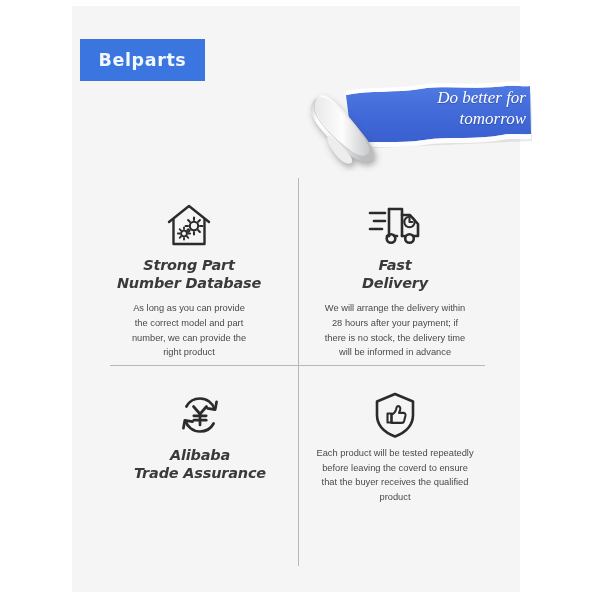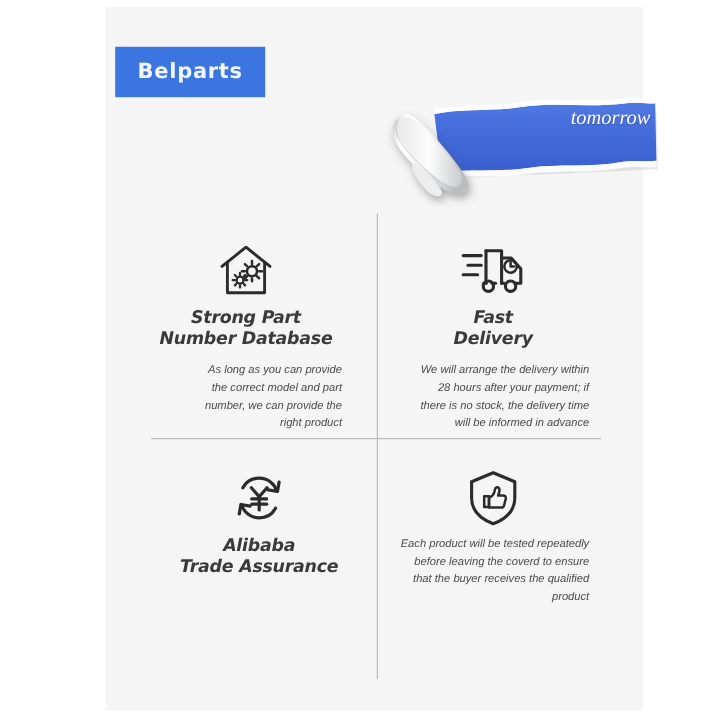--- a/index.html
+++ b/index.html
@@ -7,21 +7,20 @@
     padding: 0;
     background: #ffffff;
   }
   #page {
     position: relative;
     width: 577px;
     height: 600px;
     background: #ffffff;
     overflow: hidden;
     font-family: "Liberation Sans", sans-serif;
-    margin-left: 16px;
   }
 
   
   #panel {
     position: absolute;
     left: 72px;
     top: 6px;
     width: 448px;
     height: 586px;
     background: #f5f5f6;
@@ -116,28 +115,26 @@
     font-style: italic;
     font-size: 14.5px;
     line-height: 1.25;
     color: #3a3a3a;
     letter-spacing: -0.2px;
     margin: 0 0 9px 0;
     white-space: pre-line;
   }
   .feature-desc {
     font-family: "Liberation Sans", sans-serif;
-    font-style: italic;
     font-size: 9.3px;
     line-height: 1.58;
     color: #4a4a4a;
     margin: 0 auto;
     width: 160px;
     white-space: pre-line;
-    text-align: right;
   }
 </style>
 </head>
 <body>
 
 <div id="page">
 
   <div id="panel"></div>
 
   <div id="logo-block">
@@ -190,20 +187,21 @@
         <path d="M20,24 C14,28 14,35 18,42 C24,52 37,66 50,76
                  C56,80 62,83 66,81 C70,79 70,74 67,69
                  C61,59 48,44 37,33 C31,27 25,21 20,24 Z" fill="url(#curlg2)"></path>
         <path d="M16,25 C12,31 14,39 20,47 C27,57 40,70 50,77" fill="none" stroke="#b9babc" stroke-width="0.8" opacity="0.8"></path>
 
         <path d="M30,62 C36,66 44,74 50,82 C54,87 52,91 46,89
                  C40,87 33,78 29,70 C27,66 27,61 30,62 Z" fill="#ededee"></path>
       </g>
     </svg>
     <div id="banner-text">
+      <div>Do better for</div>
       <div>tomorrow</div>
     </div>
   </div>
 
   <div id="v-divider"></div>
   <div id="h-divider"></div>
 
   <div class="feature" id="feat-0">
     <div class="feature-icon">
       <svg width="48" height="46" viewBox="0 0 48 46" fill="none" stroke="#2b2b2b" stroke-width="2.4" stroke-linecap="round" stroke-linejoin="round">

